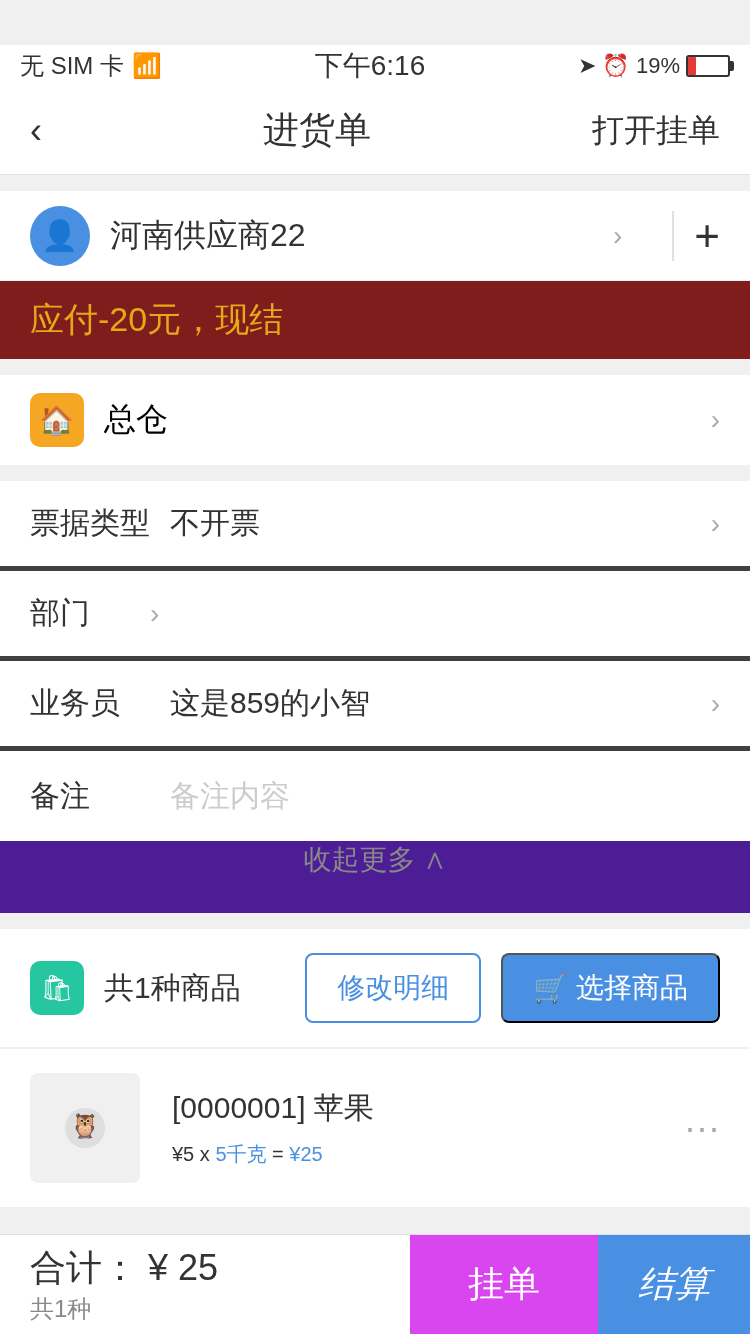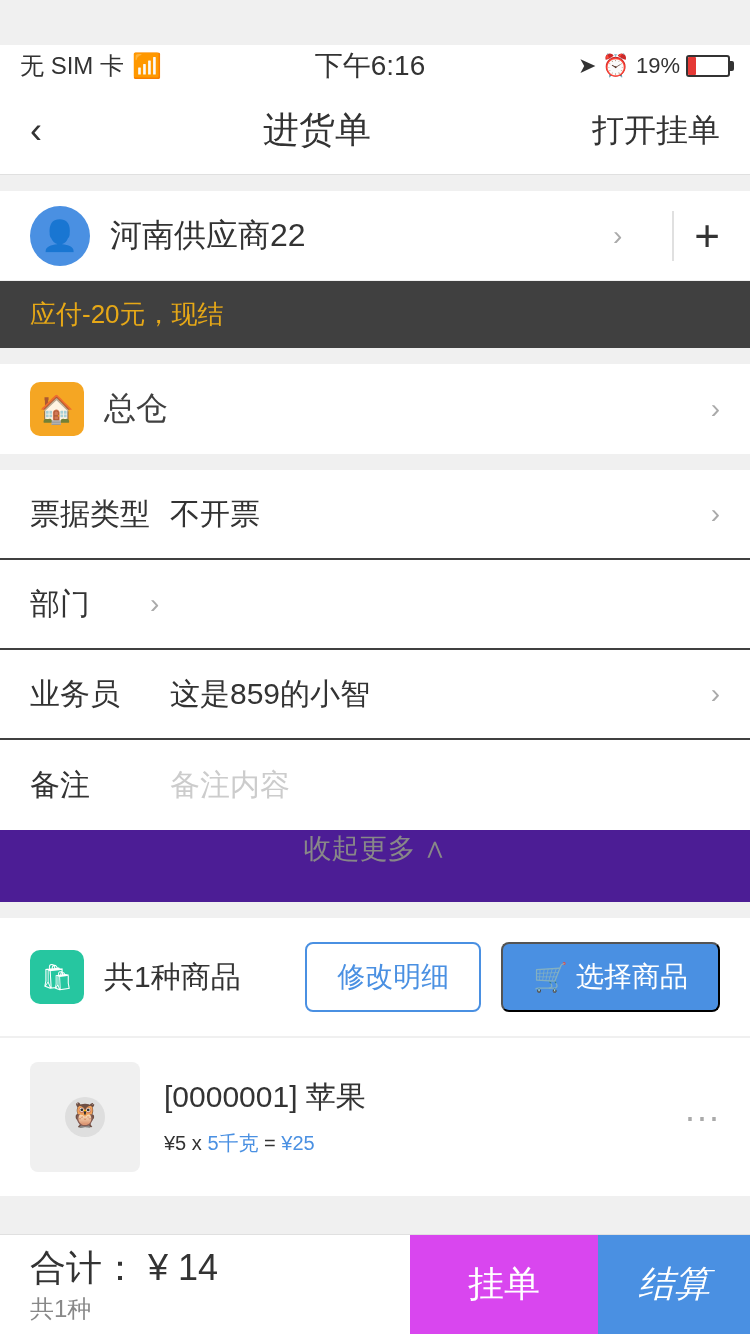--- a/index.html
+++ b/index.html
@@ -133,23 +133,23 @@
     }
     .supplier-divider {
       width: 2px;
       height: 50px;
       background: #e0e0e0;
       margin: 0 20px;
     }
 
     
     .notice-bar {
-      background: #404040;
+      background: #7f1d1d;
       padding: 16px 30px;
-      font-size: 26px;
+      font-size: 34px;
       color: #e6a817;
     }
 
     
     .warehouse-row {
       display: flex;
       align-items: center;
       padding: 0 30px;
       height: 90px;
       background: #fff;
@@ -163,38 +163,38 @@
       align-items: center;
       justify-content: center;
       color: #fff;
       font-size: 28px;
       margin-right: 20px;
       flex-shrink: 0;
     }
     .warehouse-name {
       flex: 1;
       font-size: 32px;
-      color: #404040;
+      color: #000000;
     }
     .row-arrow {
       font-size: 28px;
       color: #aaa;
     }
 
     
     .form-card {
       background: #fff;
       margin-top: 16px;
     }
     .form-row {
       display: flex;
       align-items: center;
       padding: 0 30px;
       height: 90px;
-      border-bottom: 2px solid #404040;
+      border-bottom: 5px solid #404040;
     }
     .form-row:last-child {
       border-bottom: none;
     }
     .form-label {
       font-size: 30px;
       color: #333;
       width: 120px;
       flex-shrink: 0;
     }
@@ -282,20 +282,21 @@
       background: #f0f0f0;
       border-radius: 8px;
       display: flex;
       align-items: center;
       justify-content: center;
       flex-shrink: 0;
       color: #aaa;
     }
     .product-info {
       flex: 1;
+      margin-left: 8px;
     }
     .product-name {
       font-size: 30px;
       color: #333;
       margin-bottom: 12px;
     }
     .product-price {
       font-size: 20px;
       color: #333;
     }
@@ -468,21 +469,21 @@
     <span class="product-more">···</span>
   </div>
 
   <div class="spacer-bottom"></div>
 </div>
 
 <div class="bottom-bar">
   <div class="bottom-total">
     <span class="total-amount">
       <span>合计：</span>
-      <span>¥ 14</span>
+      <span>¥ 25</span>
     </span>
     <span class="total-count">共1种</span>
   </div>
   <div class="bottom-btn-hang">
     <span>挂单</span>
   </div>
   <div class="bottom-btn-settle">
     <span>结算</span>
   </div>
 </div>

